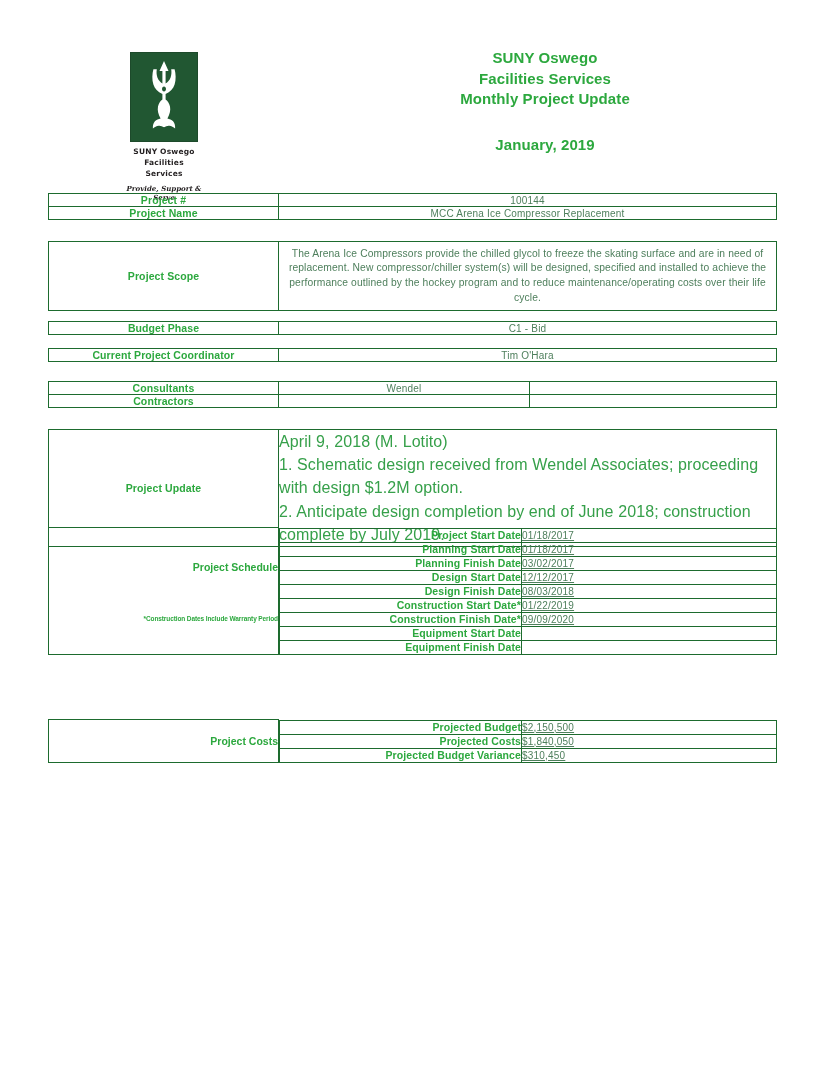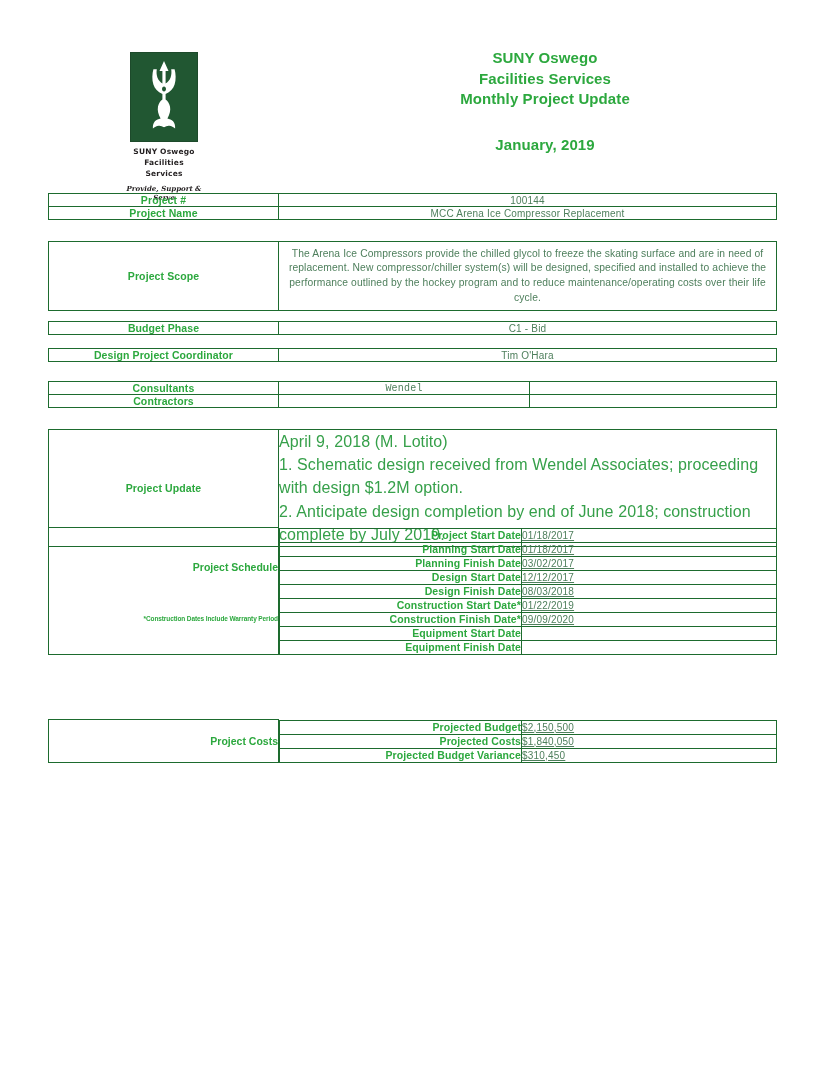--- a/index.html
+++ b/index.html
@@ -252,31 +252,31 @@
         <tr>
       <td class="lbl">Budget Phase</td>
       <td class="val">C1 - Bid</td>
     </tr>
   </tbody>
     </table>
 
   <table class="tbl" style="top:348px;">
     <tbody>
         <tr>
-      <td class="lbl">Design Project Coordinator</td>
+      <td class="lbl">Current Project Coordinator</td>
       <td class="val">Tim O'Hara</td>
     </tr>
   </tbody>
     </table>
 
   <table class="tbl" style="top:381px;border-radius:13px;">
     <tbody>
         <tr>
       <td class="lbl">Consultants</td>
-      <td class="val" style="width:250px;font-family:Liberation Mono, monospace;">Wendel</td>
+      <td class="val" style="width:250px;">Wendel</td>
       <td class="val"></td>
     </tr>
     <tr>
       <td class="lbl">Contractors</td>
       <td class="val"></td>
       <td class="val"></td>
     </tr>
   </tbody>
     </table>
 

